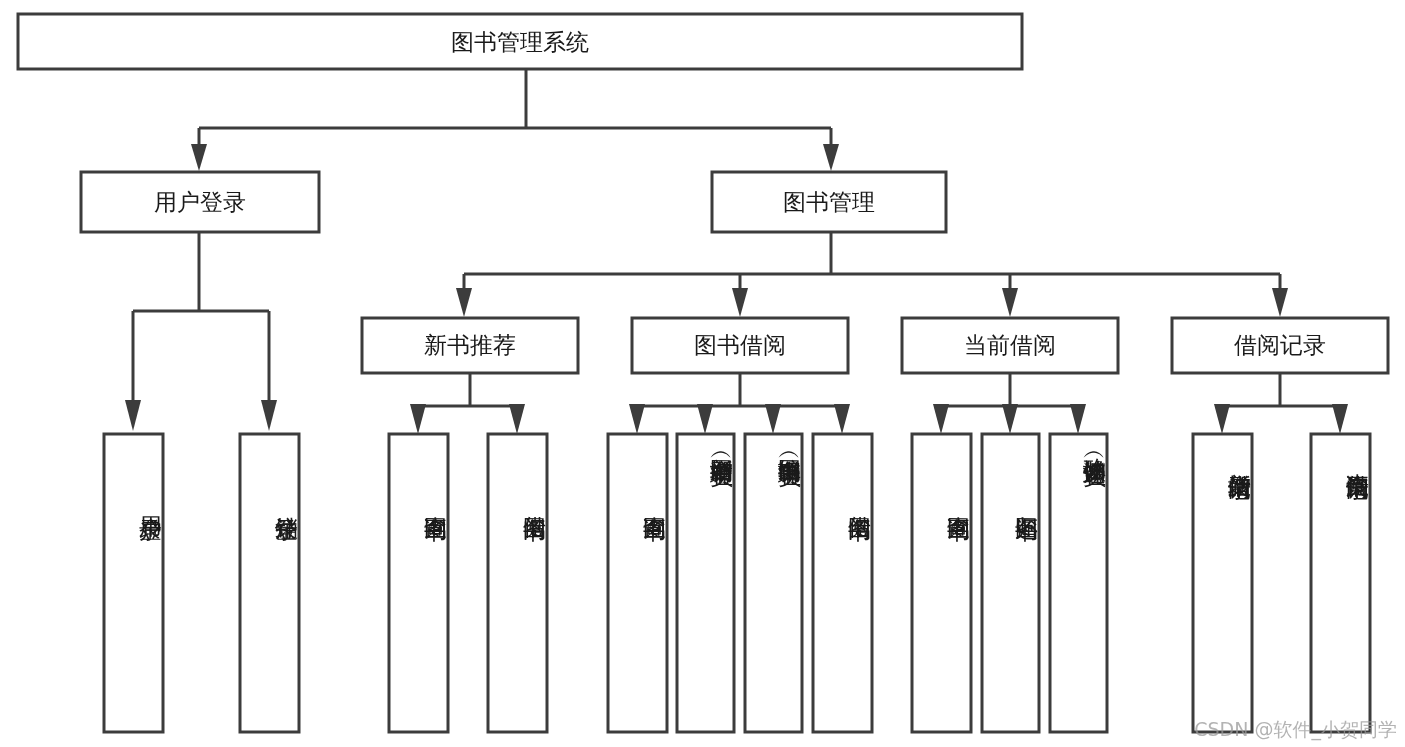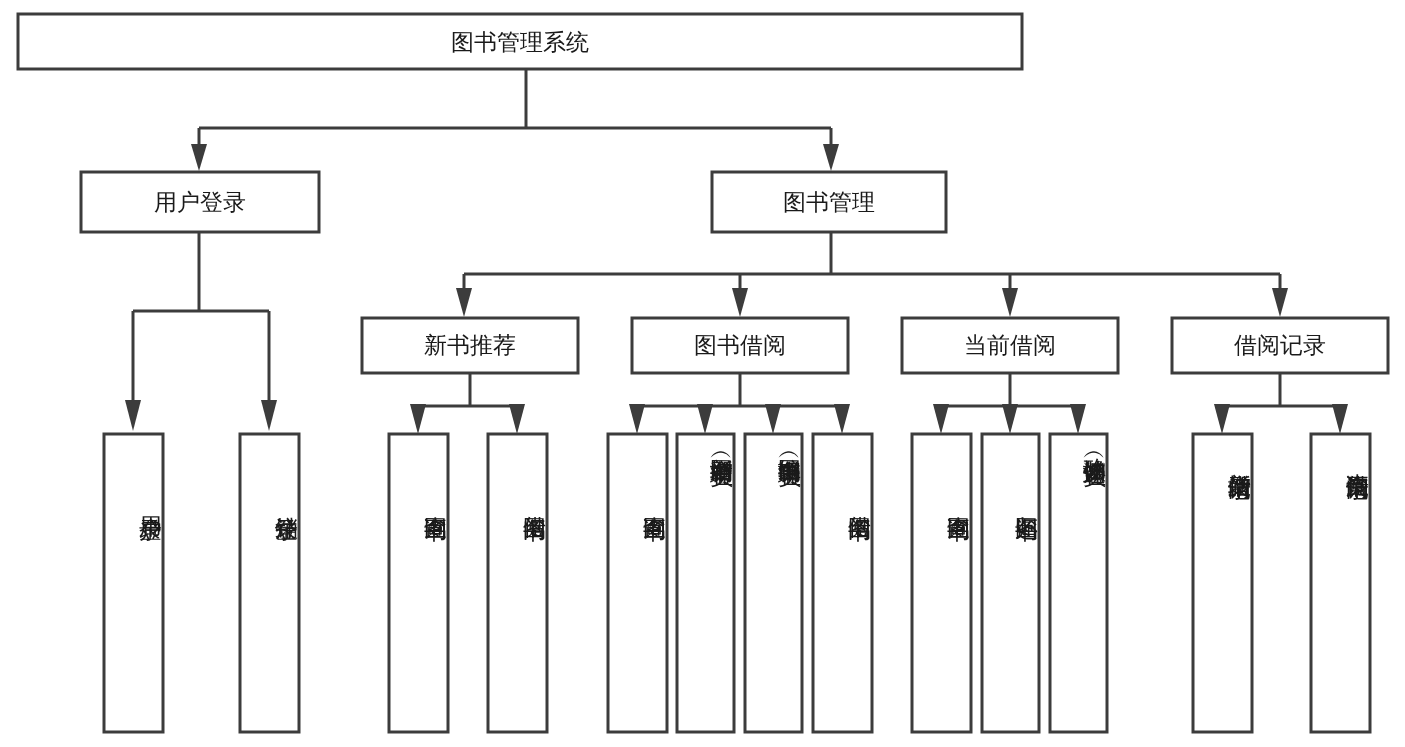--- a/index.html
+++ b/index.html
@@ -219,13 +219,14 @@
     <div class="vlabel" style="left:813px; top:498px; width:59px;">借阅图书</div>
 
     <div class="vlabel" style="left:912px; top:498px; width:59px;">查询图书</div>
     <div class="vlabel" style="left:982px; top:498px; width:57px;">归还图书</div>
     <div class="vlabel" style="left:1050px; top:440px; width:57px;">确认归还（管理员）</div>
 
     <div class="vlabel" style="left:1193px; top:455px; width:59px;">新增借阅记录</div>
     <div class="vlabel" style="left:1311px; top:455px; width:59px;">查询借阅记录</div>
   </div>
 
+  <div class="watermark">CSDN @软件_小贺同学</div>
 </div>
 
 </body></html>

